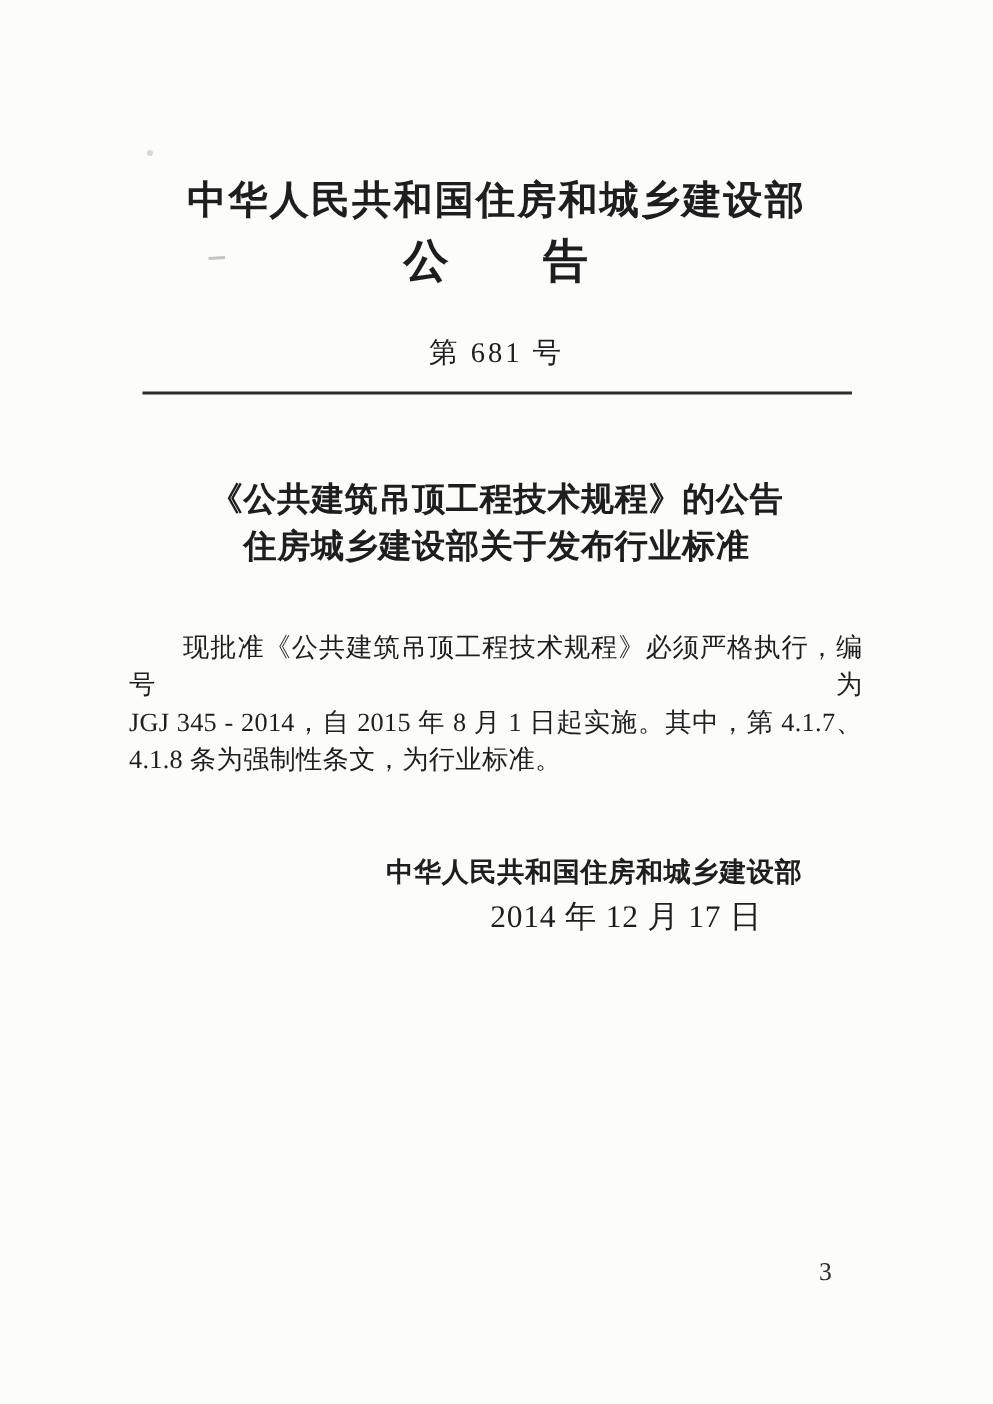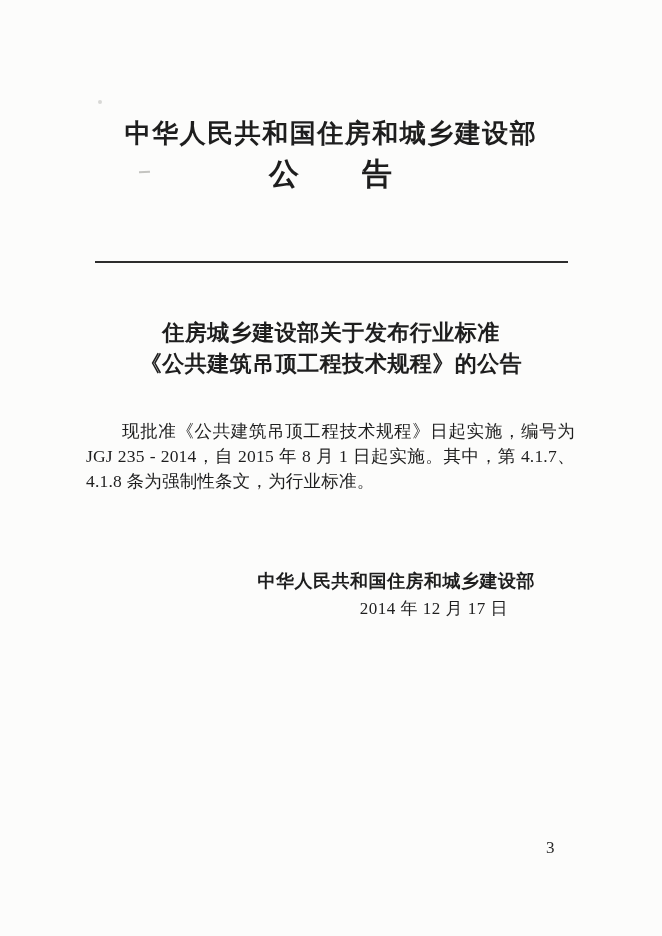--- a/index.html
+++ b/index.html
@@ -95,21 +95,21 @@
   .signature {
     position: absolute;
     top: 569px; right: 127px;
     font-size: 18px;
     font-weight: bold;
     letter-spacing: 0.5px;
   }
   .date {
     position: absolute;
     top: 597px; right: 154px;
-    font-size: 17px;
+    font-size: 21px;
     letter-spacing: 0.5px;
   }
   .pagenum {
     position: absolute;
     top: 838px; left: 546px;
     font-size: 17px;
     color: #2a2a2a;
   }
 </style>
 </head>
@@ -117,32 +117,33 @@
 
 <div class="page">
 
   <div class="speck"></div>
   <div class="dash"></div>
 
   <h1 class="title1">中华人民共和国住房和城乡建设部</h1>
 
   <div class="title2">公　　告</div>
 
+  <div class="docnum">第 681 号</div>
 
   <div class="divider"></div>
 
   <div class="subtitle">
+    <div>《公共建筑吊顶工程技术规程》的公告</div>
     <div>住房城乡建设部关于发布行业标准</div>
-    <div>《公共建筑吊顶工程技术规程》的公告</div>
   </div>
 
   <div class="body">
     <div class="para">
-      <div class="line fill indent">现批准《公共建筑吊顶工程技术规程》日起实施，编号为</div>
-      <div class="line fill">JGJ 235 - 2014，自 2015 年 8 月 1 日起实施。其中，第 4.1.7、</div>
+      <div class="line fill indent">现批准《公共建筑吊顶工程技术规程》必须严格执行，编号为</div>
+      <div class="line fill">JGJ 345 - 2014，自 2015 年 8 月 1 日起实施。其中，第 4.1.7、</div>
       <div class="line">4.1.8 条为强制性条文，为行业标准。</div>
     </div>
   </div>
 
   <div class="signature">中华人民共和国住房和城乡建设部</div>
 
   <div class="date">2014 年 12 月 17 日</div>
 
   <div class="pagenum">3</div>
 

